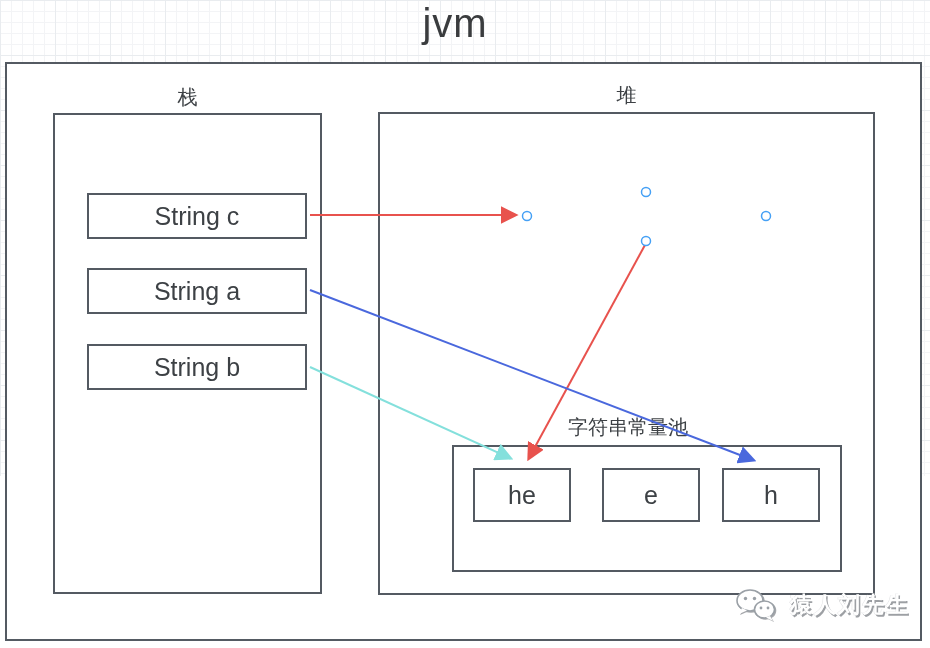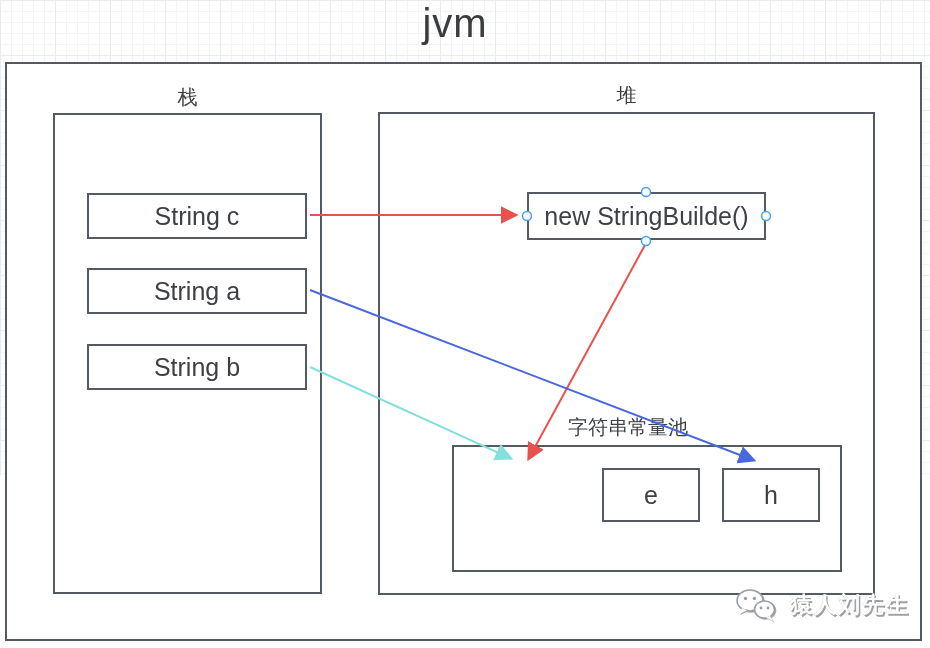--- a/index.html
+++ b/index.html
@@ -68,25 +68,25 @@
   <div class="region-label stack-label">栈</div>
   <div class="frame stack-box"></div>
 
   <div class="region-label heap-label">堆</div>
   <div class="frame heap-box"></div>
 
   <div class="node string-c">String c</div>
   <div class="node string-b">String b</div>
   <div class="node string-a">String a</div>
 
-  <div class="node sb-node">new StringBuilde()</div>
 
   <div class="region-label pool-label">字符串常量池</div>
   <div class="frame pool-box"></div>
 
+  <div class="node pool-he">he</div>
   <div class="node pool-e">e</div>
   <div class="node pool-h">h</div>
 
   <svg class="overlay" viewBox="0 0 930 648">
     <defs>
       <marker id="ah-red" viewBox="0 0 10 10" refX="8" refY="5" markerWidth="9" markerHeight="9" orient="auto">
         <path d="M0,0 L10,5 L0,10 Z" fill="#e8524d"></path>
       </marker>
       <marker id="ah-blue" viewBox="0 0 10 10" refX="8" refY="5" markerWidth="9" markerHeight="9" orient="auto">
         <path d="M0,0 L10,5 L0,10 Z" fill="#4a68dd"></path>

